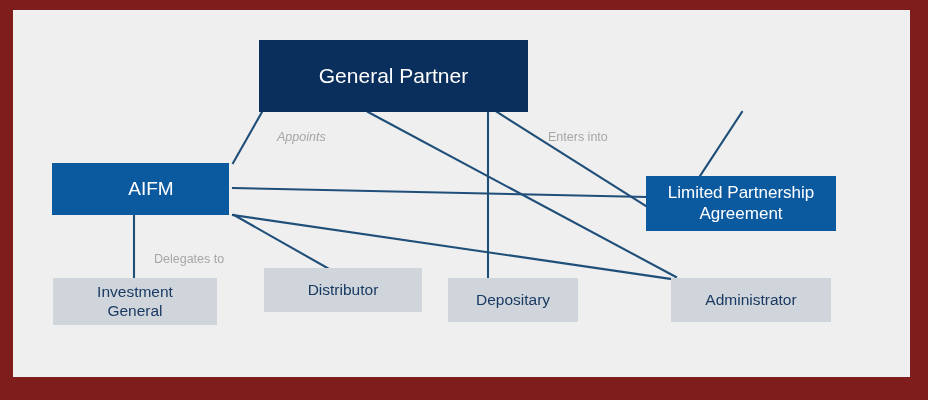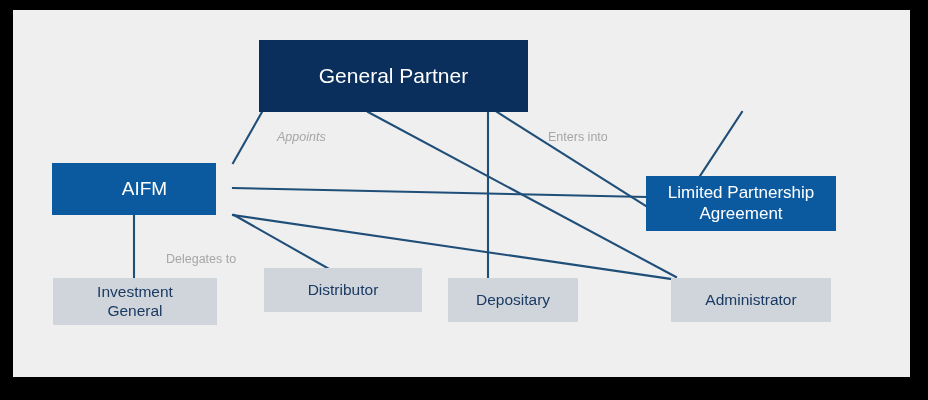--- a/index.html
+++ b/index.html
@@ -10,21 +10,21 @@
   body {
     width: 928px;
     height: 400px;
     font-family: "Liberation Sans", sans-serif;
     overflow: hidden;
   }
   #canvas {
     position: relative;
     width: 928px;
     height: 400px;
-    background: #000000;
+    background: #7f1d1d;
   }
   #panel {
     position: absolute;
     left: 13px;
     top: 10px;
     width: 897px;
     height: 367px;
     background: #efefef;
   }
   #edges {
@@ -59,21 +59,21 @@
   }
   .edge-label {
     position: absolute;
     color: #a6a6a6;
     font-size: 12.5px;
     white-space: nowrap;
     line-height: 1;
   }
   #n-general-partner { left: 259px; top: 40px;  width: 269px; height: 72px; font-size: 21px; }
   #n-limited-partners{ left: 621px; top: 40px;  width: 216px; height: 72px; font-size: 21px; }
-  #n-aifm            { left: 52px;  top: 163px; width: 164px; height: 52px; font-size: 19px; padding-left: 27px; }
+  #n-aifm            { left: 52px;  top: 163px; width: 177px; height: 52px; font-size: 19px; padding-left: 27px; }
   #n-lpa             { left: 646px; top: 176px; width: 190px; height: 55px; font-size: 17px; }
   #n-investment-mgr  { left: 53px;  top: 278px; width: 164px; height: 47px; font-size: 15.5px; }
   #n-distributor     { left: 264px; top: 268px; width: 158px; height: 44px; font-size: 15.5px; }
   #n-depositary      { left: 448px; top: 278px; width: 130px; height: 44px; font-size: 15.5px; }
   #n-administrator   { left: 671px; top: 278px; width: 160px; height: 44px; font-size: 15.5px; }
 </style>
 </head>
 <body>
 
 <div id="canvas">
@@ -126,15 +126,15 @@
   </div>
 
   <div class="node node-gray" id="n-administrator">
     <span>Administrator</span>
   </div>
 
   <div class="edge-label" style="left:277px; top:131px;font-style:italic;">Appoints</div>
 
   <div class="edge-label" style="left:548px; top:131px;">Enters into</div>
 
-  <div class="edge-label" style="left:166px; top:253px;">Delegates to</div>
+  <div class="edge-label" style="left:154px; top:253px;">Delegates to</div>
 
 </div>
 
 </body></html>

